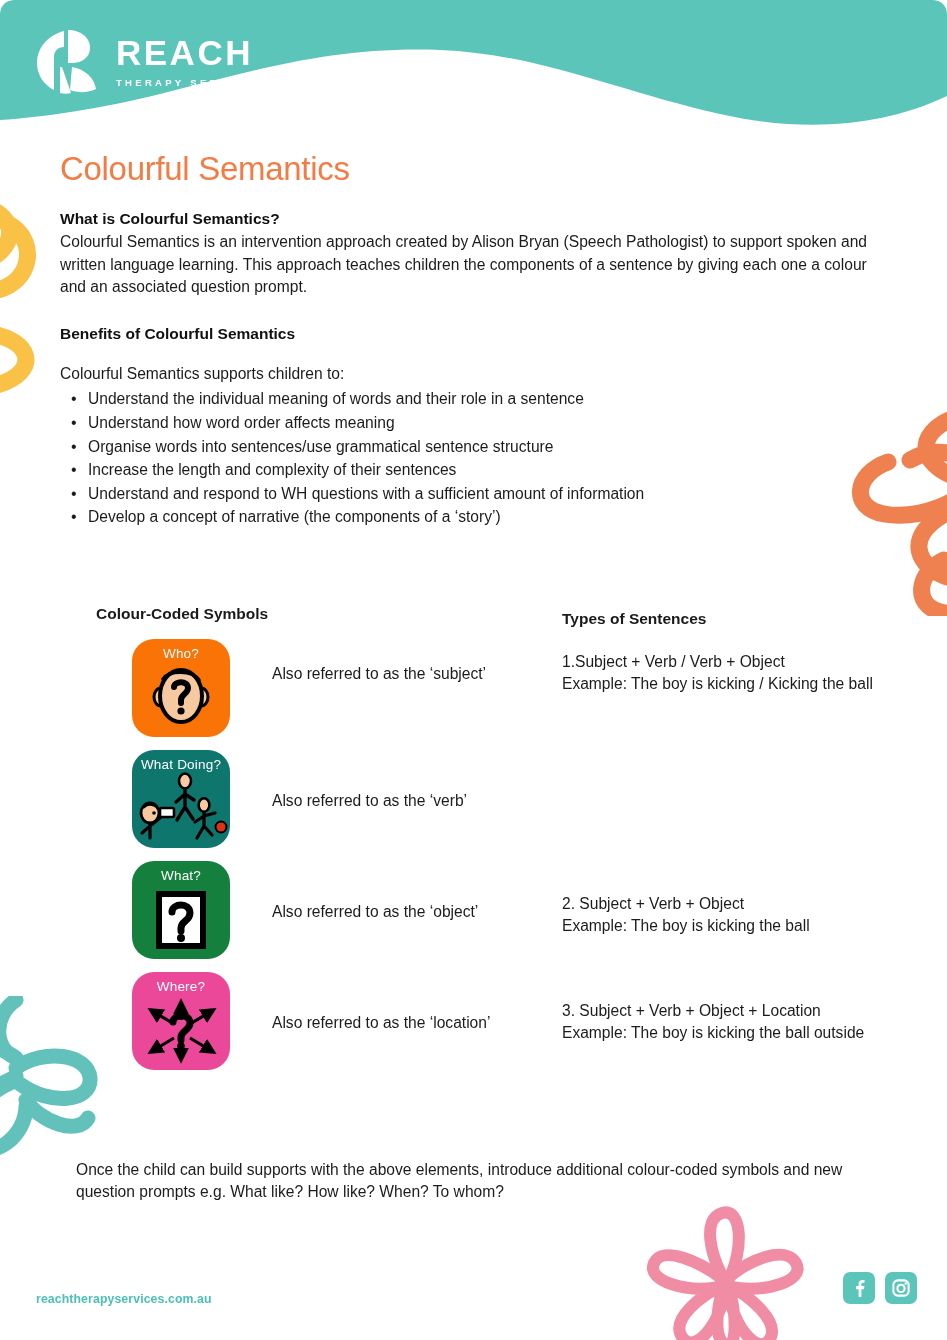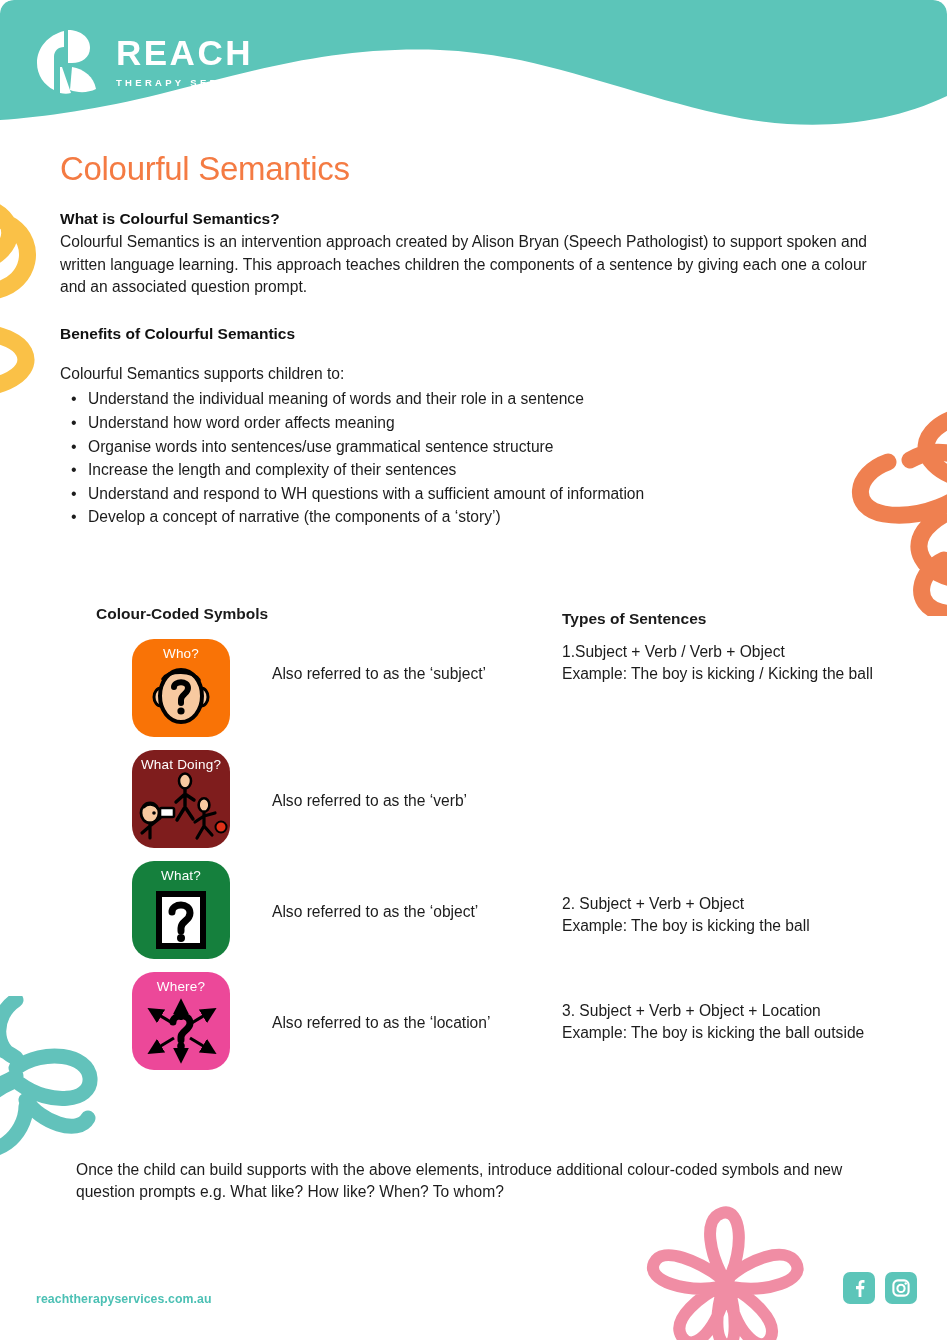--- a/index.html
+++ b/index.html
@@ -280,26 +280,26 @@
         <svg width="98" height="98" viewBox="0 0 98 98">
           <ellipse cx="29" cy="58" rx="7" ry="9" fill="#f7c9a0" stroke="#000" stroke-width="3"></ellipse>
           <ellipse cx="69" cy="58" rx="7" ry="9" fill="#f7c9a0" stroke="#000" stroke-width="3"></ellipse>
           <ellipse cx="49" cy="57" rx="21" ry="26" fill="#f7c9a0" stroke="#000" stroke-width="4"></ellipse>
           <path d="M 31 40 C 38 31, 60 31, 67 41" fill="none" stroke="#000" stroke-width="3.5" stroke-linecap="round"></path>
           <path d="M 42 48 C 42 42, 56 41, 56 49 C 56 55, 49 55, 49 61 L 49 64" fill="none" stroke="#000" stroke-width="6" stroke-linecap="round" stroke-linejoin="round"></path>
           <circle cx="49" cy="72" r="3.6" fill="#000"></circle>
         </svg>
       </div>
       <div class="alias" style="top:26px">Also referred to as the ‘subject’</div>
-      <div class="sentence" style="top:2px">1.Subject + Verb / Verb + Object
+      <div class="sentence" style="top:12px">1.Subject + Verb / Verb + Object
 Example: The boy is kicking / Kicking the ball</div>
     </div>
 
     <div class="sym-row">
-      <div class="card" style="background:#7f1d1d">
+      <div class="card" style="background:#0f766e">
         <div class="card-label">What Doing?</div>
         <svg width="98" height="98" viewBox="0 0 98 98">
 
           <ellipse cx="53" cy="31" rx="6" ry="7.5" fill="#f7c9a0" stroke="#000" stroke-width="2.6"></ellipse>
           <path d="M 53 39 L 53 57 M 53 44 L 44 52 M 53 44 L 62 50
                    M 53 57 L 45 70 M 53 57 L 61 69" fill="none" stroke="#000" stroke-width="3.4" stroke-linecap="round"></path>
 
           <ellipse cx="72" cy="55" rx="5.4" ry="6.8" fill="#f7c9a0" stroke="#000" stroke-width="2.6"></ellipse>
           <path d="M 72 62 L 72 76 M 72 66 L 63 72 M 72 66 L 83 63
                    M 72 76 L 65 88 M 72 76 L 80 85" fill="none" stroke="#000" stroke-width="3.2" stroke-linecap="round"></path>

